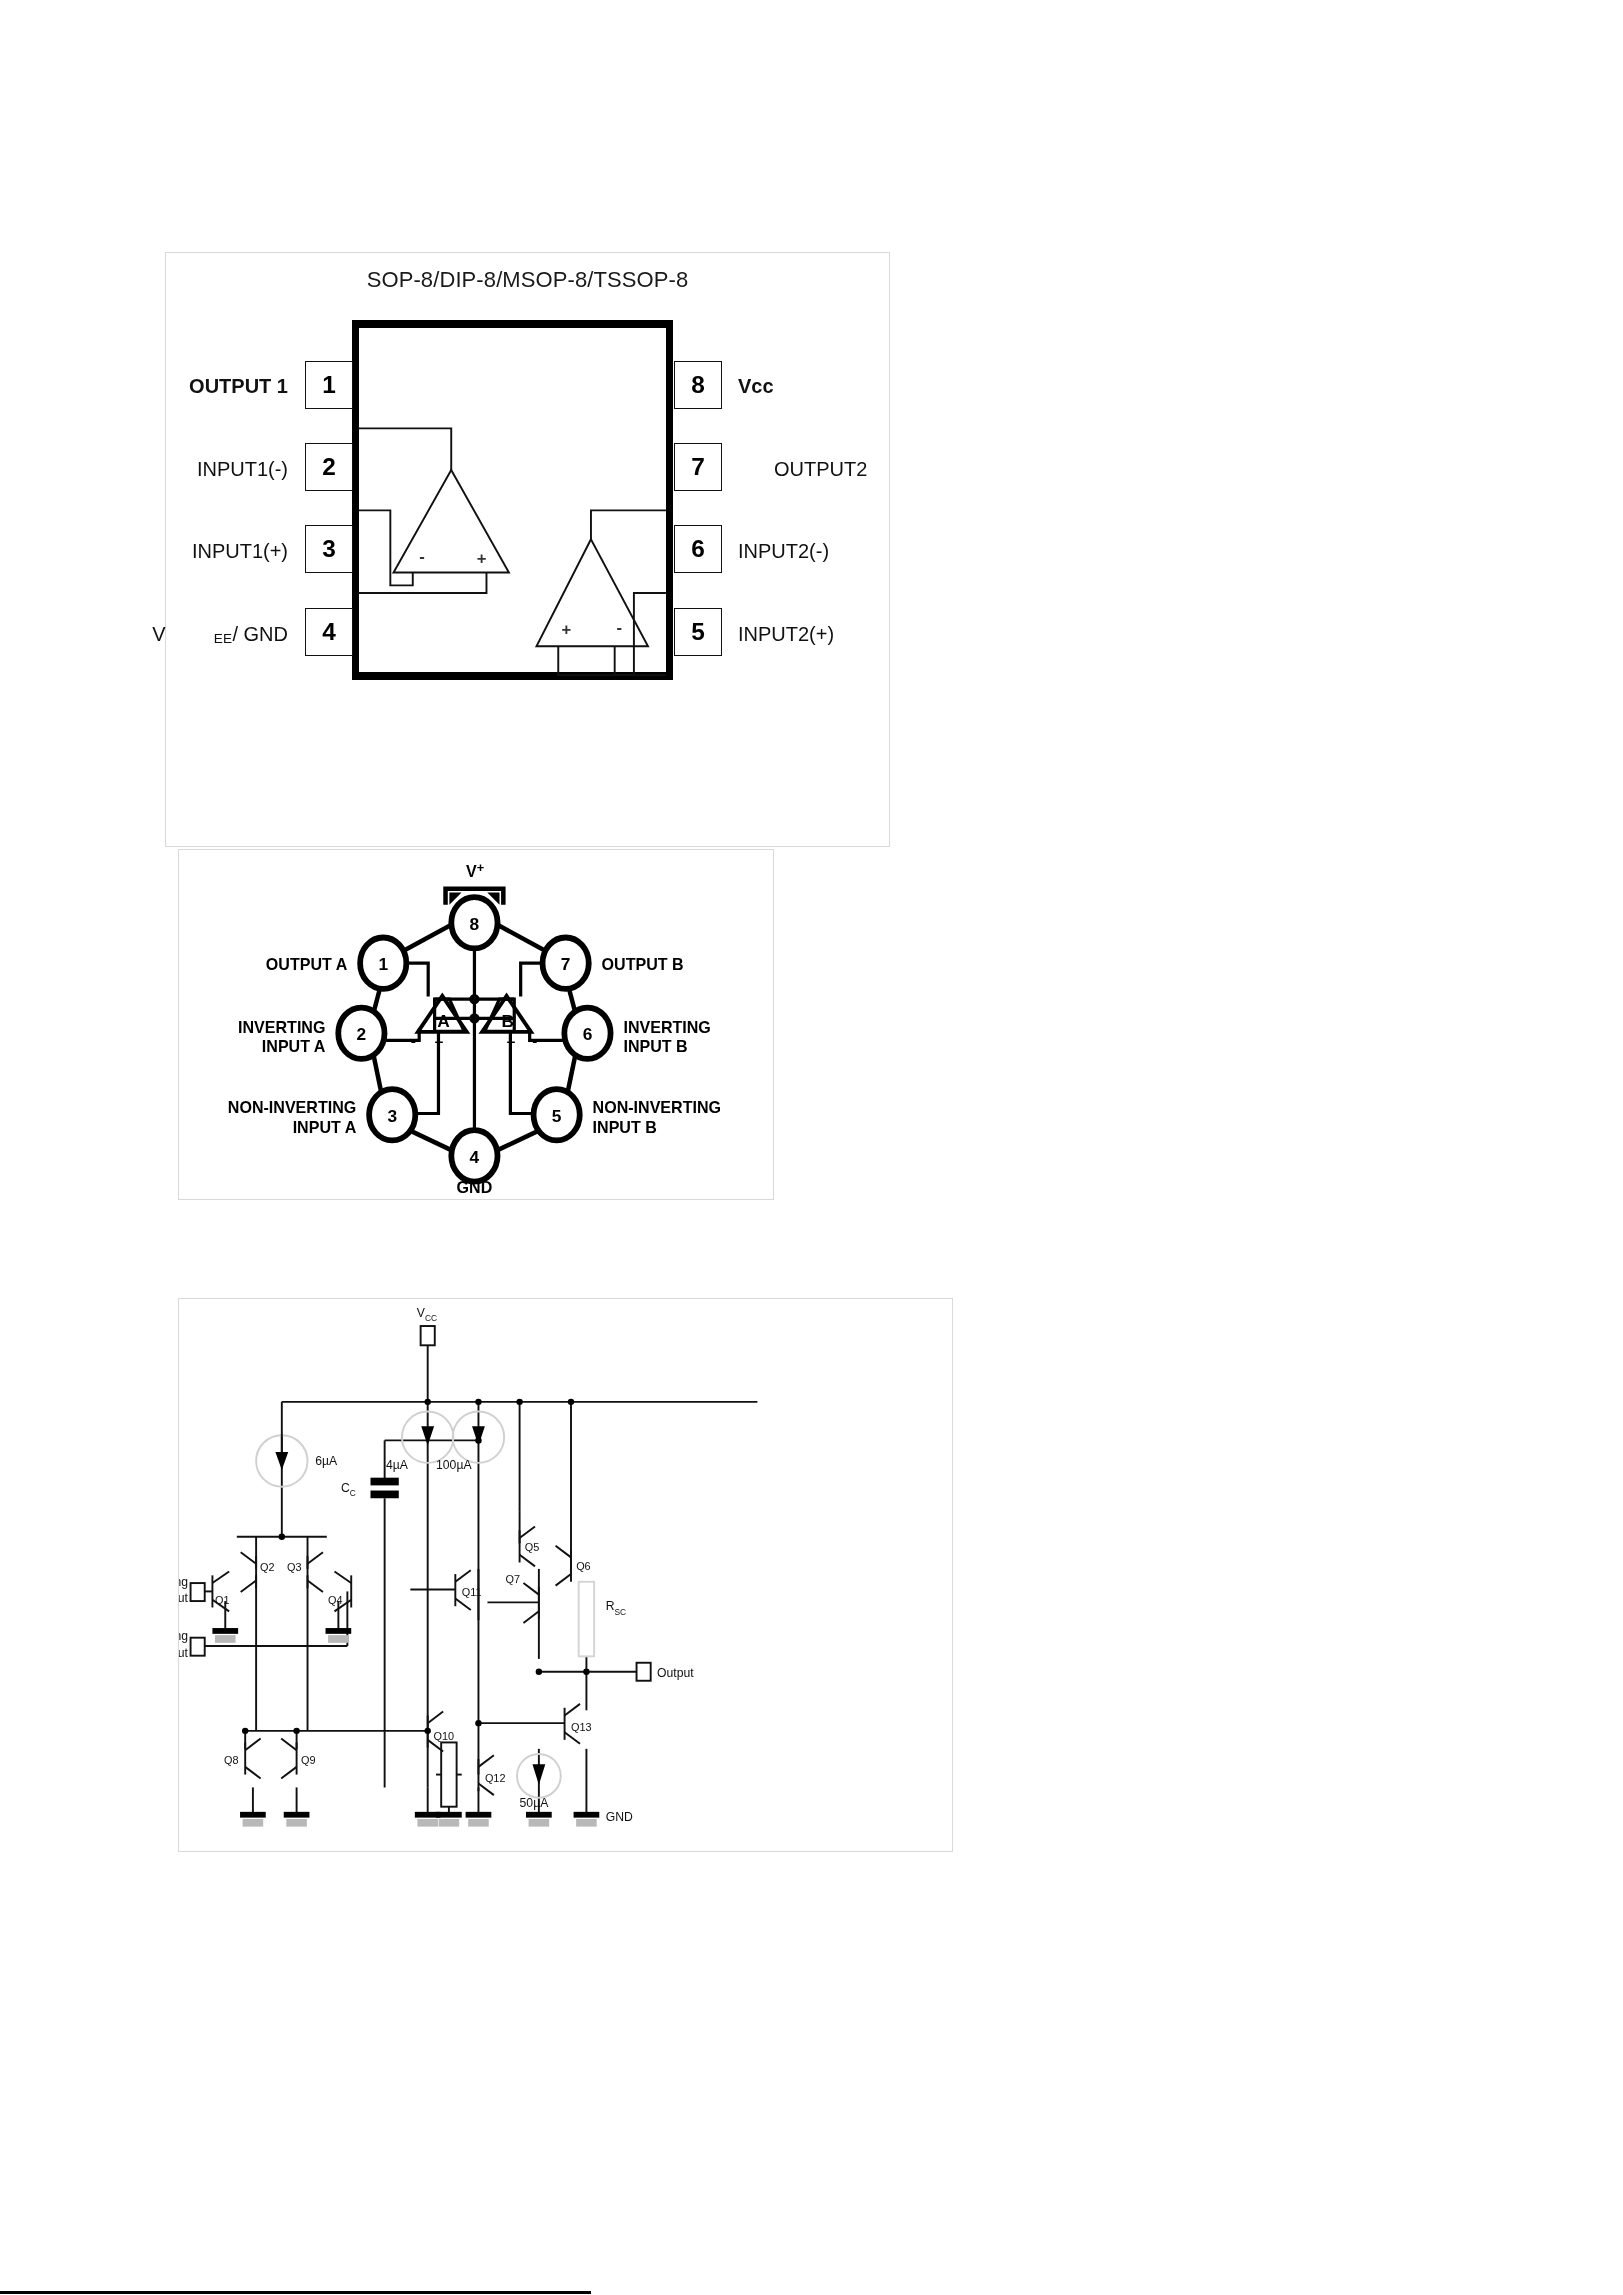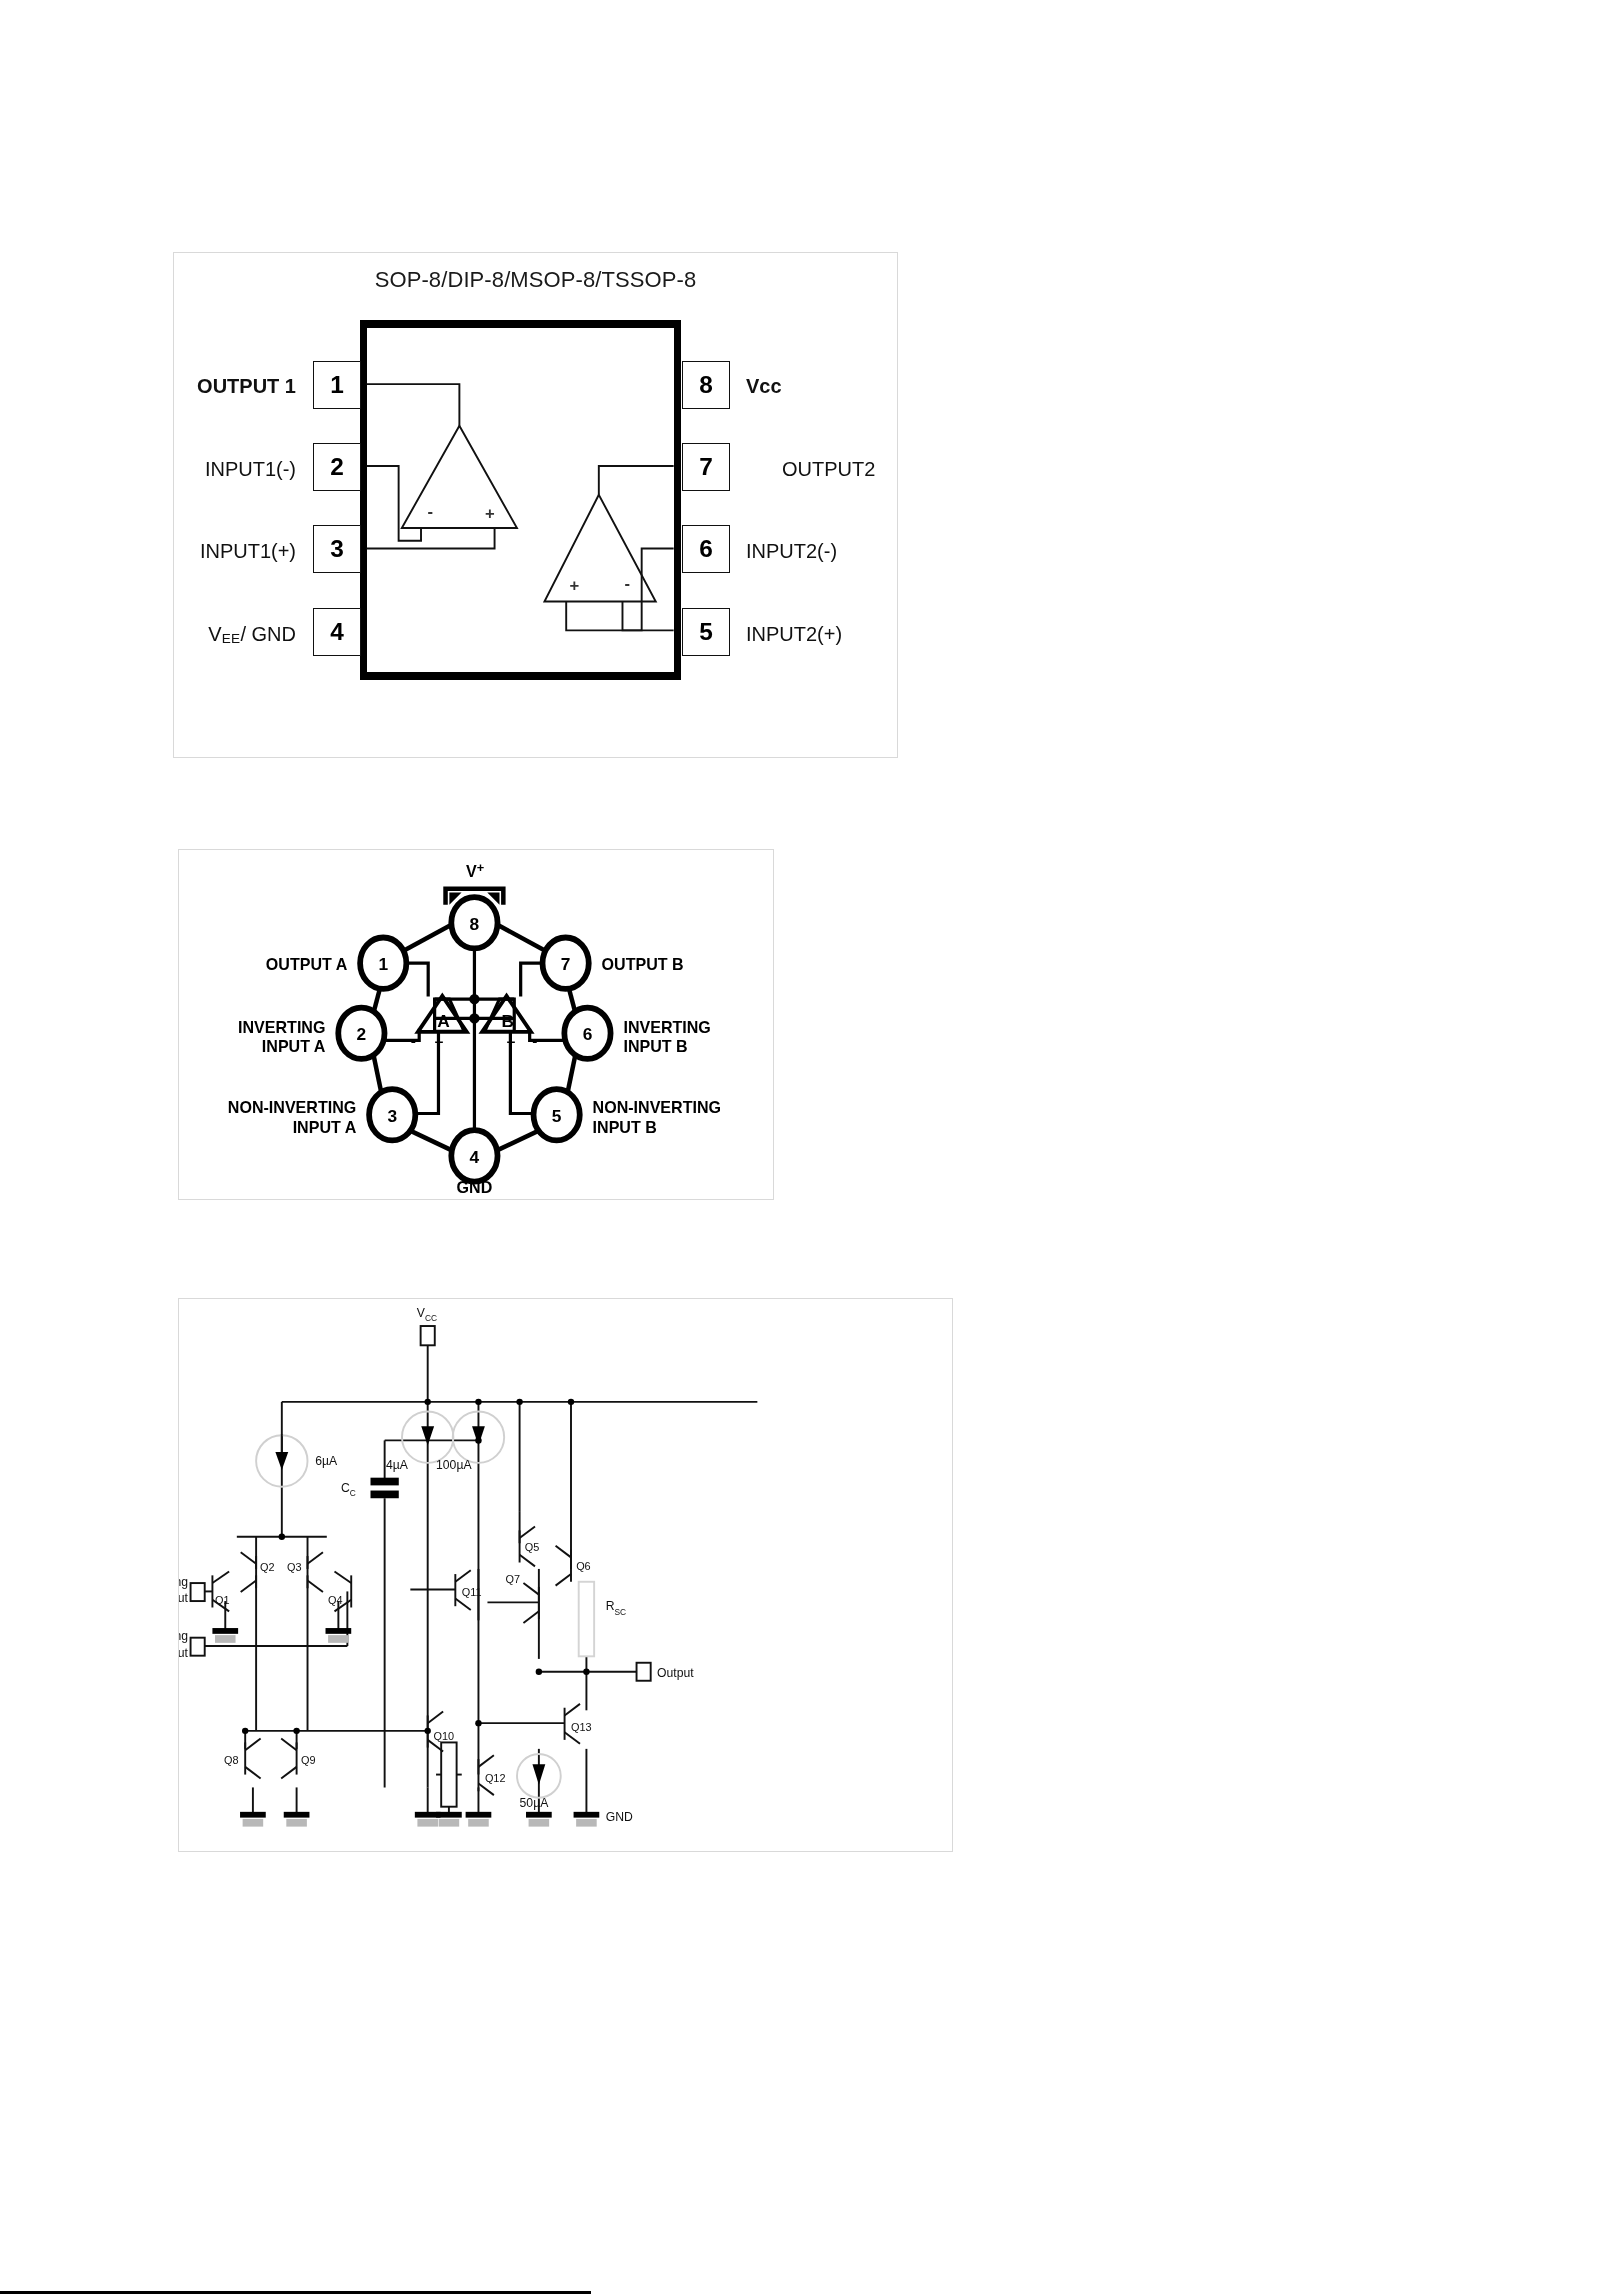--- a/index.html
+++ b/index.html
@@ -19,24 +19,24 @@
   
   .panel {
     position: absolute;
     background: #ffffff;
     border: 1.3px solid #d9d9d9;
     box-sizing: border-box;
   }
 
   
   #panel-package {
-    left: 173px;
+    left: 165px;
     top: 252px;
     width: 725px;
-    height: 506px;
+    height: 595px;
   }
   #pkg-title {
     position: absolute;
     left: 0;
     top: 14px;
     width: 100%;
     text-align: center;
     font-size: 22px;
     letter-spacing: 0.1px;
     color: #1a1a1a;
@@ -71,21 +71,21 @@
     justify-content: center;
     color: #000;
   }
   .pin-label {
     position: absolute;
     font-size: 20px;
     color: #111;
     white-space: nowrap;
     line-height: 1;
   }
-  .sub { font-size: 0.68em; vertical-align: -0.18em; letter-spacing: 0.3px; }
+  .sub { font-size: 0.68em; vertical-align: -0.18em; letter-spacing: 0.3px; margin-left: 48px; }
 
   
   .p1 { top: 108px; font-weight: bold; }
   .p2 { top: 190px; }
   .p3 { top: 272px; }
   .p4 { top: 355px; }
   .pL { left: 139px; }
   .pR { left: 508px; }
 
   .lblL { right: 601px; }  

